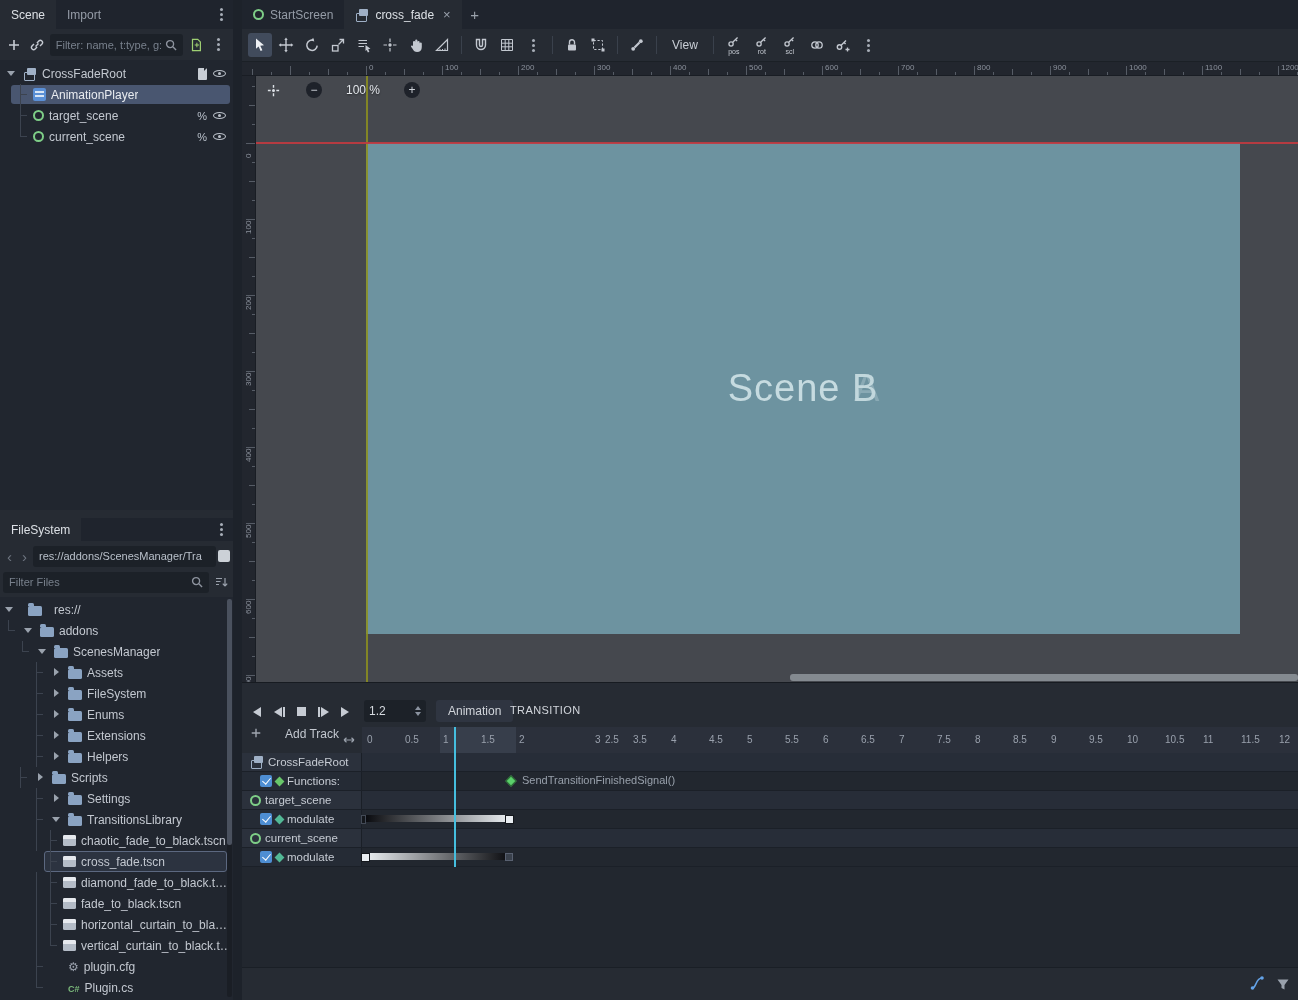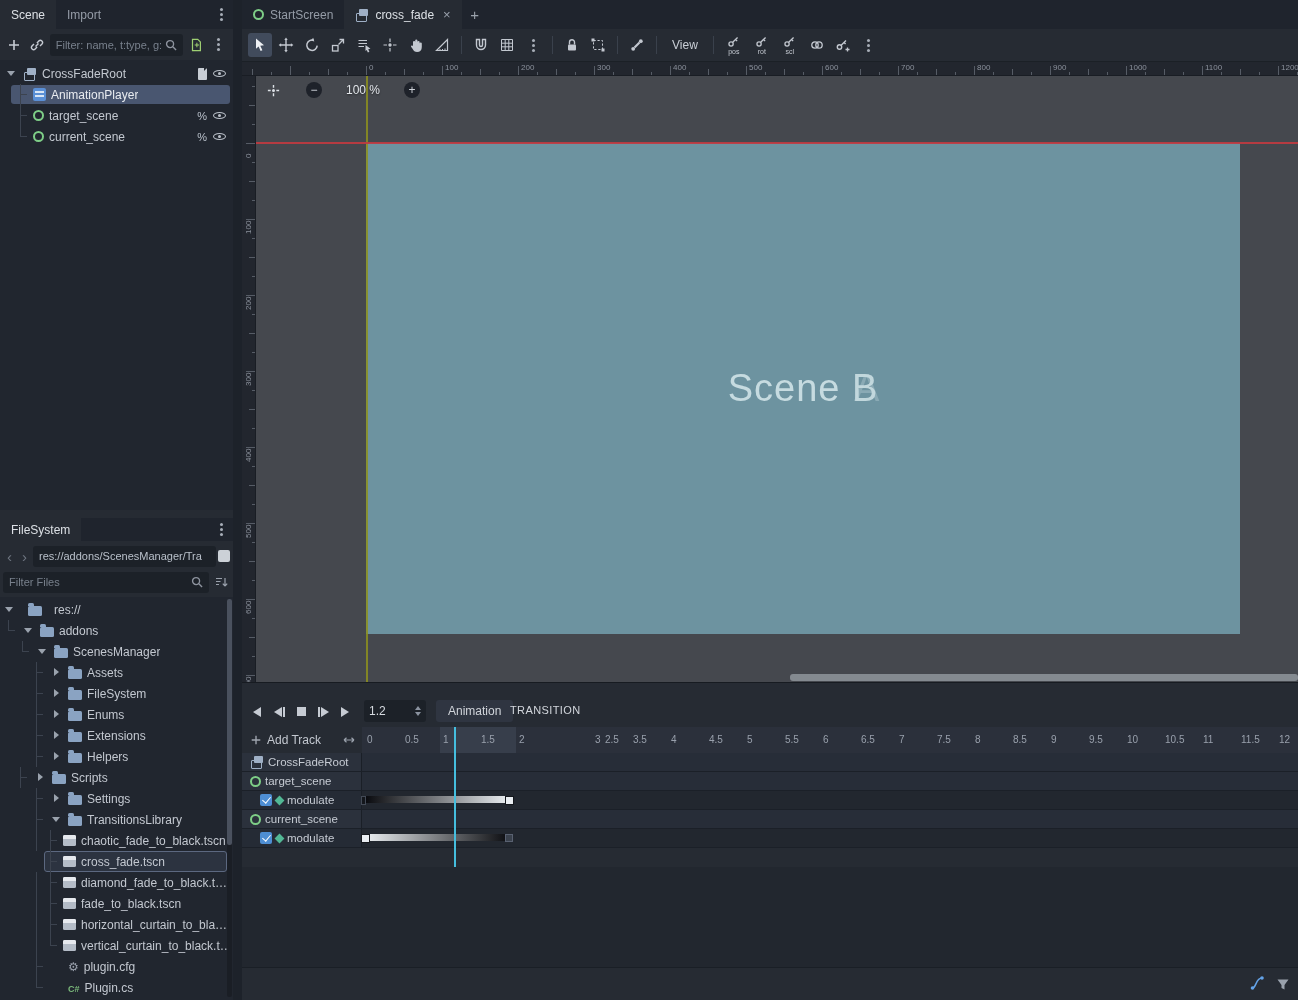--- a/index.html
+++ b/index.html
@@ -130,21 +130,21 @@
 .bar{width:2px;height:10px;background:#c6cbd3}
 .stop-sq{width:9px;height:9px;background:#c6cbd3}
 #time-spin{position:absolute;left:122px;top:17px;width:62px;height:22px;background:#1c2128;border-radius:3px;display:flex;align-items:center;justify-content:space-between;padding:0 5px;color:#d6dae0}
 .spin{display:flex;flex-direction:column;gap:2px}
 .spin i{display:block;width:0;height:0;border-left:3.5px solid transparent;border-right:3.5px solid transparent}
 .spin .up{border-bottom:4px solid #8b93a0}
 .spin .dn{border-top:4px solid #8b93a0}
 #anim-menu-btn{position:absolute;left:194px;top:17px;height:22px;padding:0 12px;background:#2f3541;border-radius:3px;display:flex;align-items:center;color:#d0d4da}
 #anim-name{position:absolute;left:268px;top:21px;font-size:11px;color:#d2d6dc;letter-spacing:.4px}
 #anim-header{position:absolute;left:0;top:44px;width:1056px;height:26px;border-bottom:1px solid #171c23}
-#add-track{position:absolute;left:0;top:0;width:120px;height:26px;display:flex;align-items:center;gap:5px;padding-left:8px;background:#262b33;color:#c3c8d0}
+#add-track{position:absolute;left:0;top:0;width:120px;height:26px;display:flex;gap:23px;padding-left:8px;background:#262b33;color:#c3c8d0}
 #pan-tl{position:absolute;left:100px;top:7px}
 #tick-row{position:absolute;left:120px;top:0;width:936px;height:26px;background:#2b303b}
 #len-block{position:absolute;left:78px;top:0;width:76px;height:26px;background:#373e4b}
 .atick{position:absolute;top:7px;font-size:10px;color:#99a0ac}
 #anim-tracks{position:absolute;left:0;top:70px;width:1056px}
 .arow{display:flex;height:19px;border-bottom:1px solid #1b2028}
 .arow.nrow{background:#2b313c}
 .arow.trow{background:#252b35}
 .acell{width:120px;height:18px;display:flex;align-items:center;gap:4px;padding-left:8px;border-right:1px solid #1a1f27;font-size:11.5px;overflow:hidden;white-space:nowrap}
 .acell.sub{padding-left:18px}
@@ -747,20 +747,31 @@
     </div>
 
     <div id="anim-tracks">
         <div class="arow nrow">
           <div class="acell">
             <div class="ni canvaslayer-icon"></div>
             <div class="lbl">CrossFadeRoot</div>
           </div>
           <div class="atl"></div>
         </div>
+        <div class="arow trow">
+          <div class="acell sub">
+            <div class="cb"></div>
+            <div class="dia diamond-green"></div>
+            <div class="lbl">Functions:</div>
+          </div>
+          <div class="atl">
+            <div class="k fn" style="left: 144.92px;"></div>
+            <div class="klab">SendTransitionFinishedSignal()</div>
+          </div>
+        </div>
         <div class="arow nrow">
           <div class="acell">
             <div class="ni control-icon"></div>
             <div class="lbl">target_scene</div>
           </div>
           <div class="atl"></div>
         </div>
         <div class="arow trow">
           <div class="acell sub">
             <div class="cb"></div>

